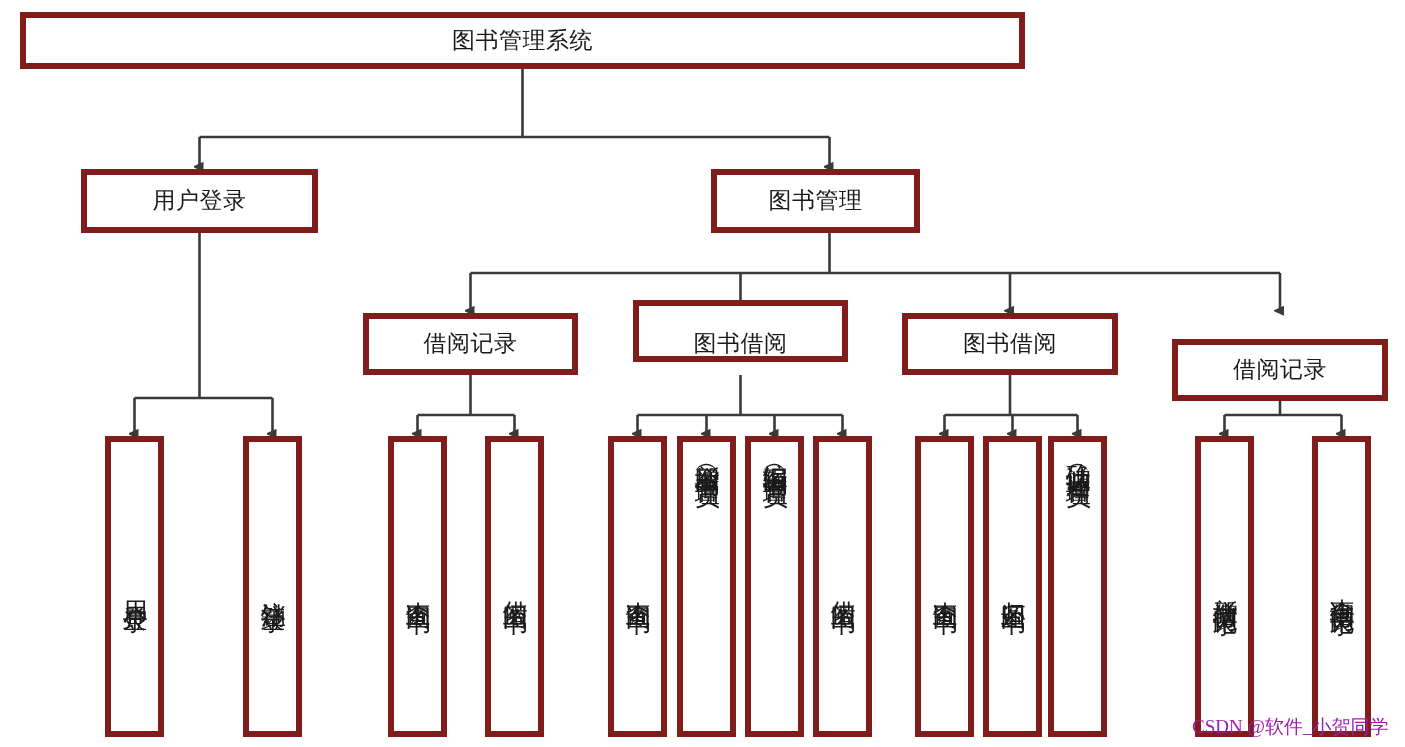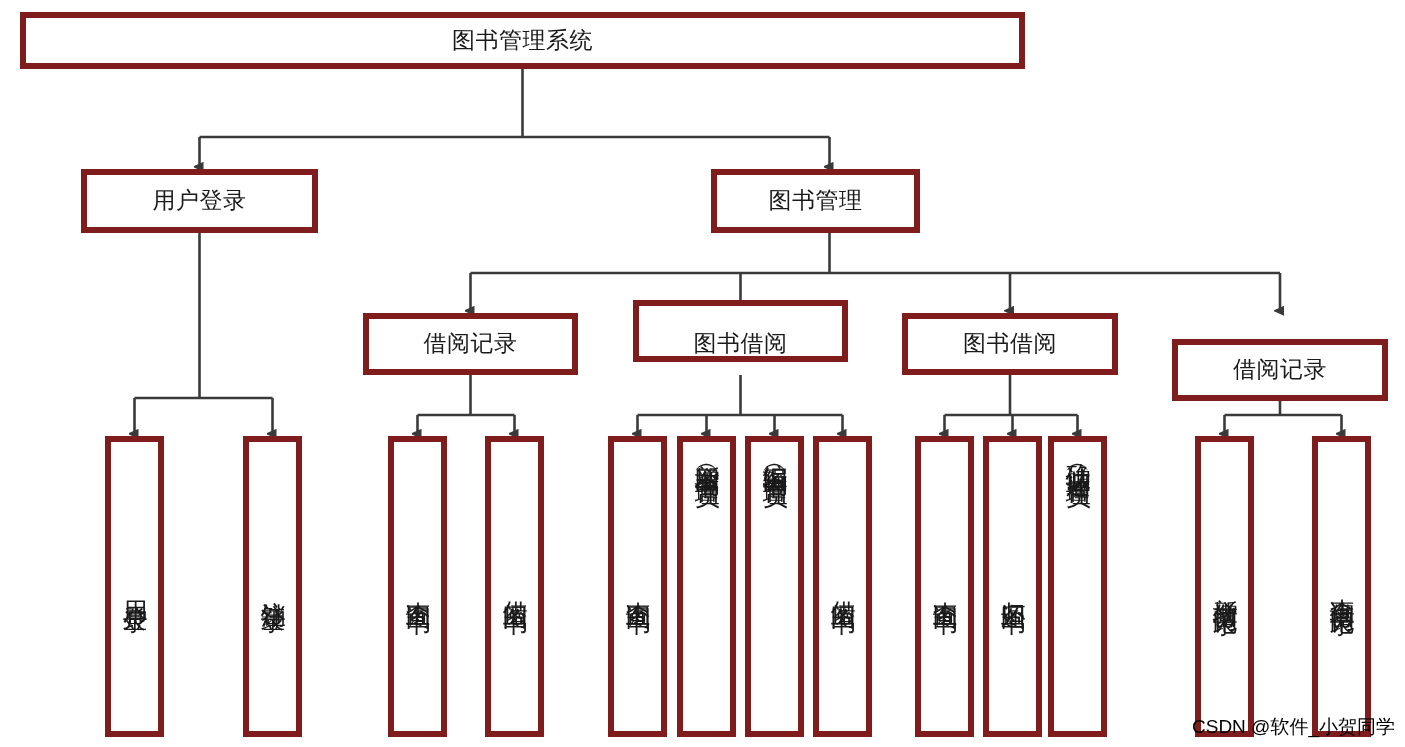--- a/index.html
+++ b/index.html
@@ -64,24 +64,24 @@
     margin: 0 auto;
   }
   
   .node.v.center {
     align-items: center;
     padding-top: 0;
   }
   .watermark {
     position: absolute;
     font-size: 19px;
-    color: #000000;
+    color: #a21caf;
     white-space: nowrap;
     z-index: 5;
-    font-family: Liberation Sans, sans-serif;
+    font-family: Liberation Serif, serif;
   }
 </style>
 </head>
 <body>
 
 <div id="canvas">
   <svg id="edges" viewBox="0 0 1405 747" width="1405" height="747" xmlns="http://www.w3.org/2000/svg">
     <defs>
       <marker id="arrow" markerWidth="10" markerHeight="10" refX="6.2" refY="4" orient="auto" markerUnits="userSpaceOnUse">
         <path d="M0,0 L10,0 L5,11 z" fill="#3a3a3a"></path>

